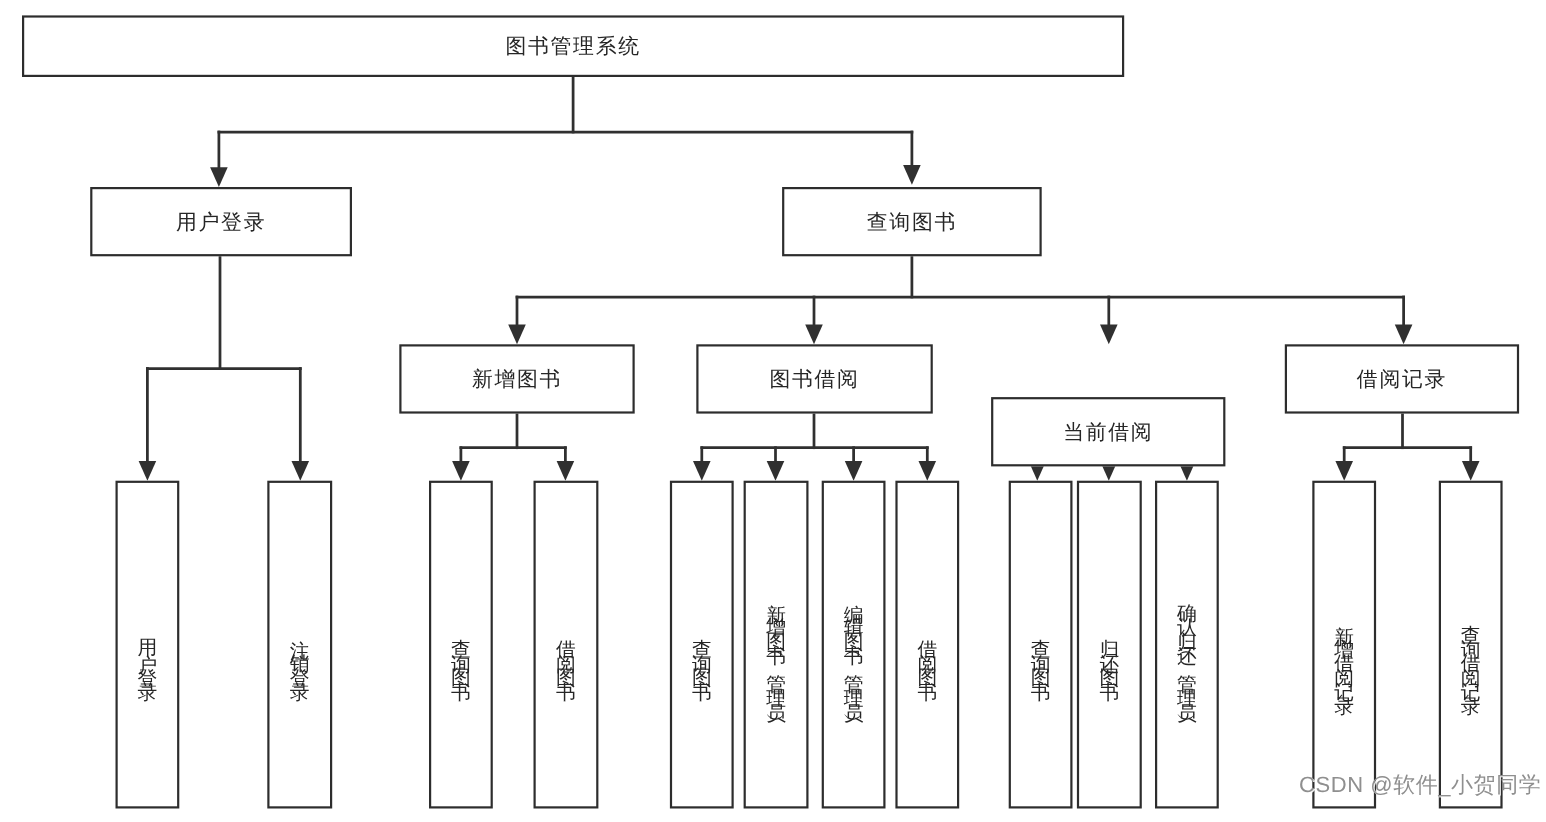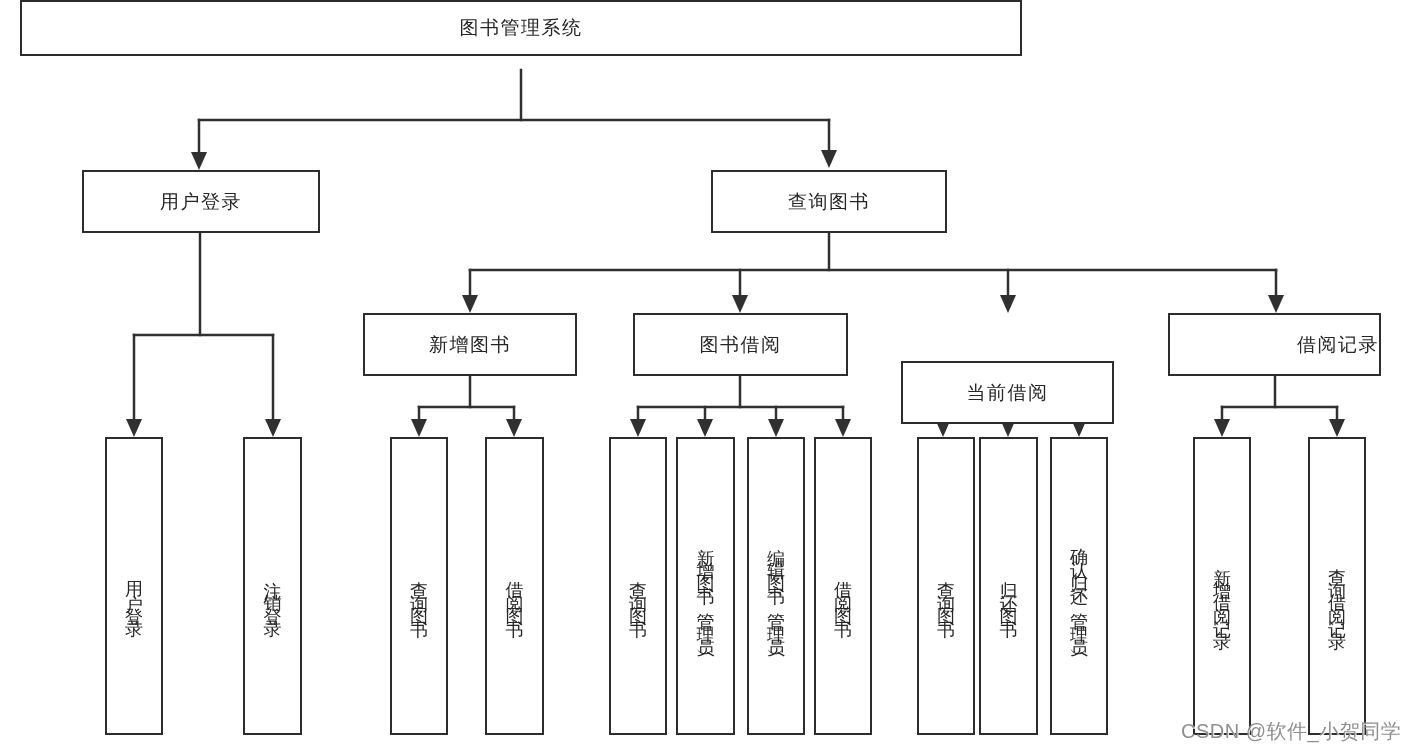--- a/index.html
+++ b/index.html
@@ -52,21 +52,21 @@
     text-orientation: mixed;
     font-size: 18px;
     font-weight: 500;
     line-height: 1;
     letter-spacing: 13px;
     padding-inline-start: 13px;
   }
   .watermark {
     position: absolute;
     left: 1181px;
-    top: 718px;
+    top: 700px;
     font-size: 20px;
     font-weight: 500;
     letter-spacing: 0.5px;
     color: var(--c-watermark);
     text-shadow: 1px 1px 0 rgba(255,255,255,0.9);
     white-space: nowrap;
   }
 </style>
 </head>
 <body>
@@ -135,41 +135,41 @@
     <g>
       <path d="M1275 376 V407"></path>
       <path d="M1222 407 H1337"></path>
       <path d="M1222 407 V422"></path>
       <path d="M1337 407 V422"></path>
       <polygon points="1214,419 1230,419 1222,437"></polygon>
       <polygon points="1329,419 1345,419 1337,437"></polygon>
     </g>
   </svg>
 
-  <div class="box" style="left:20px; top:0; width:1002px; height:56px;">
+  <div class="box" style="left:20px; top:14px; width:1002px; height:56px;">
     <span class="hlabel">图书管理系统</span>
   </div>
 
   <div class="box" style="left:82px; top:170px; width:238px; height:63px;">
     <span class="hlabel">用户登录</span>
   </div>
   <div class="box" style="left:711px; top:170px; width:236px; height:63px;">
     <span class="hlabel">查询图书</span>
   </div>
 
   <div class="box" style="left:363px; top:313px; width:214px; height:63px;">
     <span class="hlabel">新增图书</span>
   </div>
   <div class="box" style="left:633px; top:313px; width:215px; height:63px;align-items:center;">
     <span class="hlabel">图书借阅</span>
   </div>
   <div class="box" style="left:901px; top:313px; width:213px; height:63px;margin-top:48px;">
     <span class="hlabel">当前借阅</span>
   </div>
-  <div class="box" style="left:1168px; top:313px; width:213px; height:63px;justify-content:flex-end;">
+  <div class="box" style="left:1168px; top:313px; width:213px; height:63px;">
     <span class="hlabel">借阅记录</span>
   </div>
 
   <div class="box leaf" style="left:105px; top:437px; width:58px; height:298px;">
     <span class="vlabel">用户登录</span>
   </div>
   <div class="box leaf" style="left:243px; top:437px; width:59px; height:298px;">
     <span class="vlabel">注销登录</span>
   </div>
 

